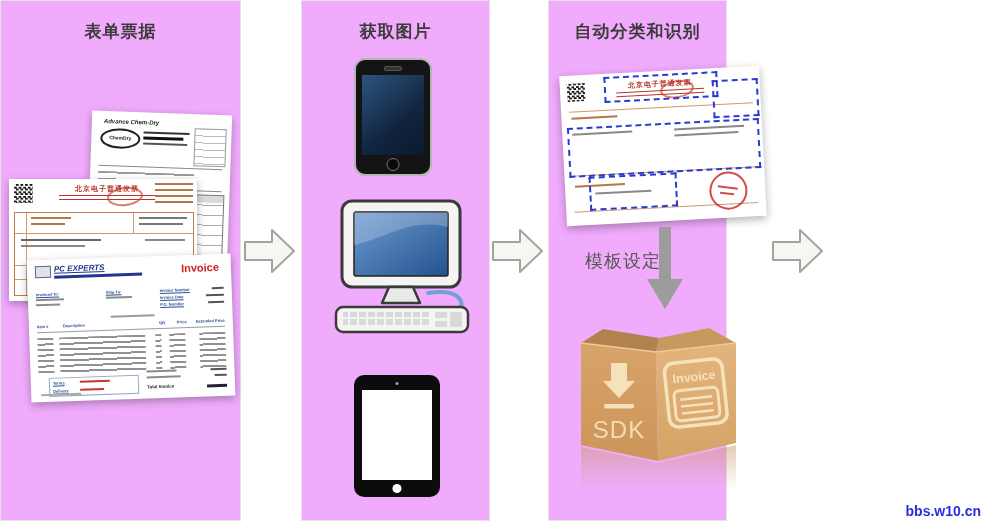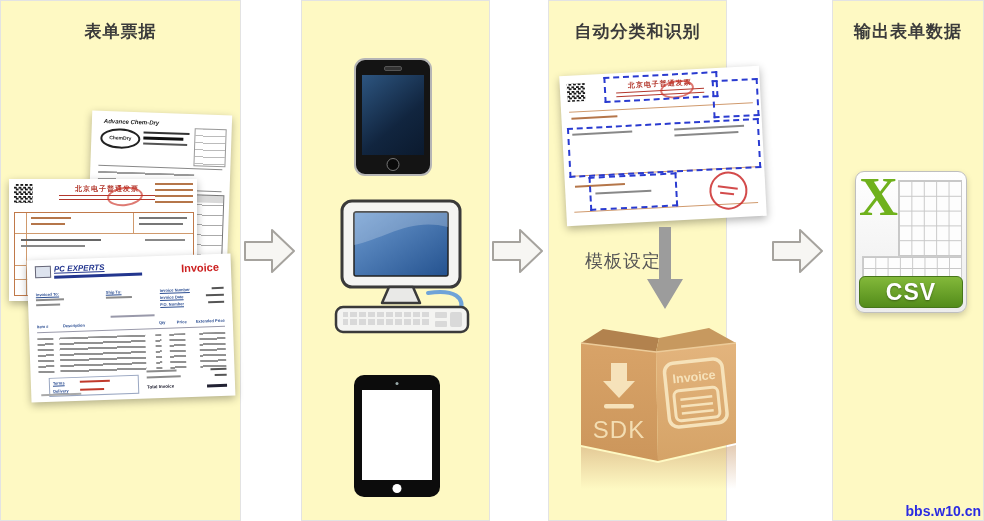--- a/index.html
+++ b/index.html
@@ -1,18 +1,18 @@
 <!DOCTYPE html>
 <html><head>
 <meta charset="utf-8">
 <style>
   html,body{margin:0;padding:0;background:#fff}
   .stage{position:relative;width:984px;height:521px;background:#fff;overflow:hidden;
          font-family:"Liberation Sans",sans-serif}
-  .panel{position:absolute;top:0;height:521px;background:#fef9c3;border:1px solid #e3e3e3;box-sizing:border-box}
+  .panel{position:absolute;top:0;height:521px;background:#f0abfc;border:1px solid #e3e3e3;box-sizing:border-box}
   .p1{left:0;width:241px}.p2{left:301px;width:189px}.p3{left:548px;width:179px}.p4{left:832px;width:152px}
   .panel-title{position:absolute;top:19px;left:0;width:100%;text-align:center;margin:0;
                font-size:17px;font-weight:bold;color:#3b3b3b;letter-spacing:1px}
   .flow-arrow{position:absolute;top:227px}
   .a1{left:244px}.a2{left:492px}.a3{left:772px}
 
   
   .doc{position:absolute;background:#fff;box-shadow:0 3px 8px rgba(0,0,0,.30)}
   .b{position:absolute;height:2px;background:#8b8b8b}
   .stripes{position:absolute;background:repeating-linear-gradient(180deg,#9a9a9a 0 2px,transparent 2px 7px)}
@@ -224,20 +224,21 @@
         <div class="b" style="left:0;top:6px;width:34px"></div>
         <div class="b" style="right:0;top:6px;width:12px;background:#555"></div>
         <span class="pc-total-lbl" style="left:0;top:14px">Total Invoice</span>
         <div class="b" style="right:0;top:16px;width:20px;background:#223;height:3px"></div>
       </div>
       <div class="b" style="left:10px;top:134px;width:40px;background:#aaa"></div>
     </div>
   </section>
 
   <section class="panel p2">
+    <h2 class="panel-title">获取图片</h2>
 
     <div class="phone">
       <div class="phone-speaker"></div>
       <div class="phone-screen"></div>
       <div class="phone-home"></div>
     </div>
 
     <svg class="computer" width="140" height="136" viewBox="0 0 140 136">
       <defs>
         <linearGradient id="gscr" x1="0" y1="0" x2="1" y2="1">
@@ -330,31 +331,20 @@
         <text x="119" y="62" text-anchor="middle" font-size="12.5" font-weight="bold" fill="#f6e2ba" font-family="Liberation Sans, sans-serif">Invoice</text>
         <rect x="97" y="70" width="44" height="30" rx="5" fill="none" stroke="#f6e2ba" stroke-width="3"></rect>
         <line x1="103" y1="79" x2="135" y2="79" stroke="#f6e2ba" stroke-width="2.5"></line>
         <line x1="103" y1="86" x2="135" y2="86" stroke="#f6e2ba" stroke-width="2.5"></line>
         <line x1="103" y1="93" x2="135" y2="93" stroke="#f6e2ba" stroke-width="2.5"></line>
       </g>
       <polygon points="4,128 81,144 159,126 159,170 4,170" fill="url(#refl)"></polygon>
     </svg>
   </section>
 
-  <section class="panel p4">
-    <h2 class="panel-title">输出表单数据</h2>
-    <div class="csv">
-      <div class="csv-x">X</div>
-      <div class="csv-grid1"></div>
-      <div class="csv-grid2"></div>
-      <div class="csv-banner">
-        <span class="csv-text">CSV</span>
-      </div>
-    </div>
-  </section>
 
   <svg class="flow-arrow a1" width="52" height="48" viewBox="0 0 52 48">
     <path d="M1,15 H28 V3 L50,24 28,45 V33 H1 Z" fill="#f7f6f3" stroke="#a6a39e" stroke-width="2" stroke-linejoin="round"></path>
   </svg>
   <svg class="flow-arrow a2" width="52" height="48" viewBox="0 0 52 48">
     <path d="M1,15 H28 V3 L50,24 28,45 V33 H1 Z" fill="#f7f6f3" stroke="#a6a39e" stroke-width="2" stroke-linejoin="round"></path>
   </svg>
   <svg class="flow-arrow a3" width="52" height="48" viewBox="0 0 52 48">
     <path d="M1,15 H28 V3 L50,24 28,45 V33 H1 Z" fill="#f7f6f3" stroke="#a6a39e" stroke-width="2" stroke-linejoin="round"></path>
   </svg>

